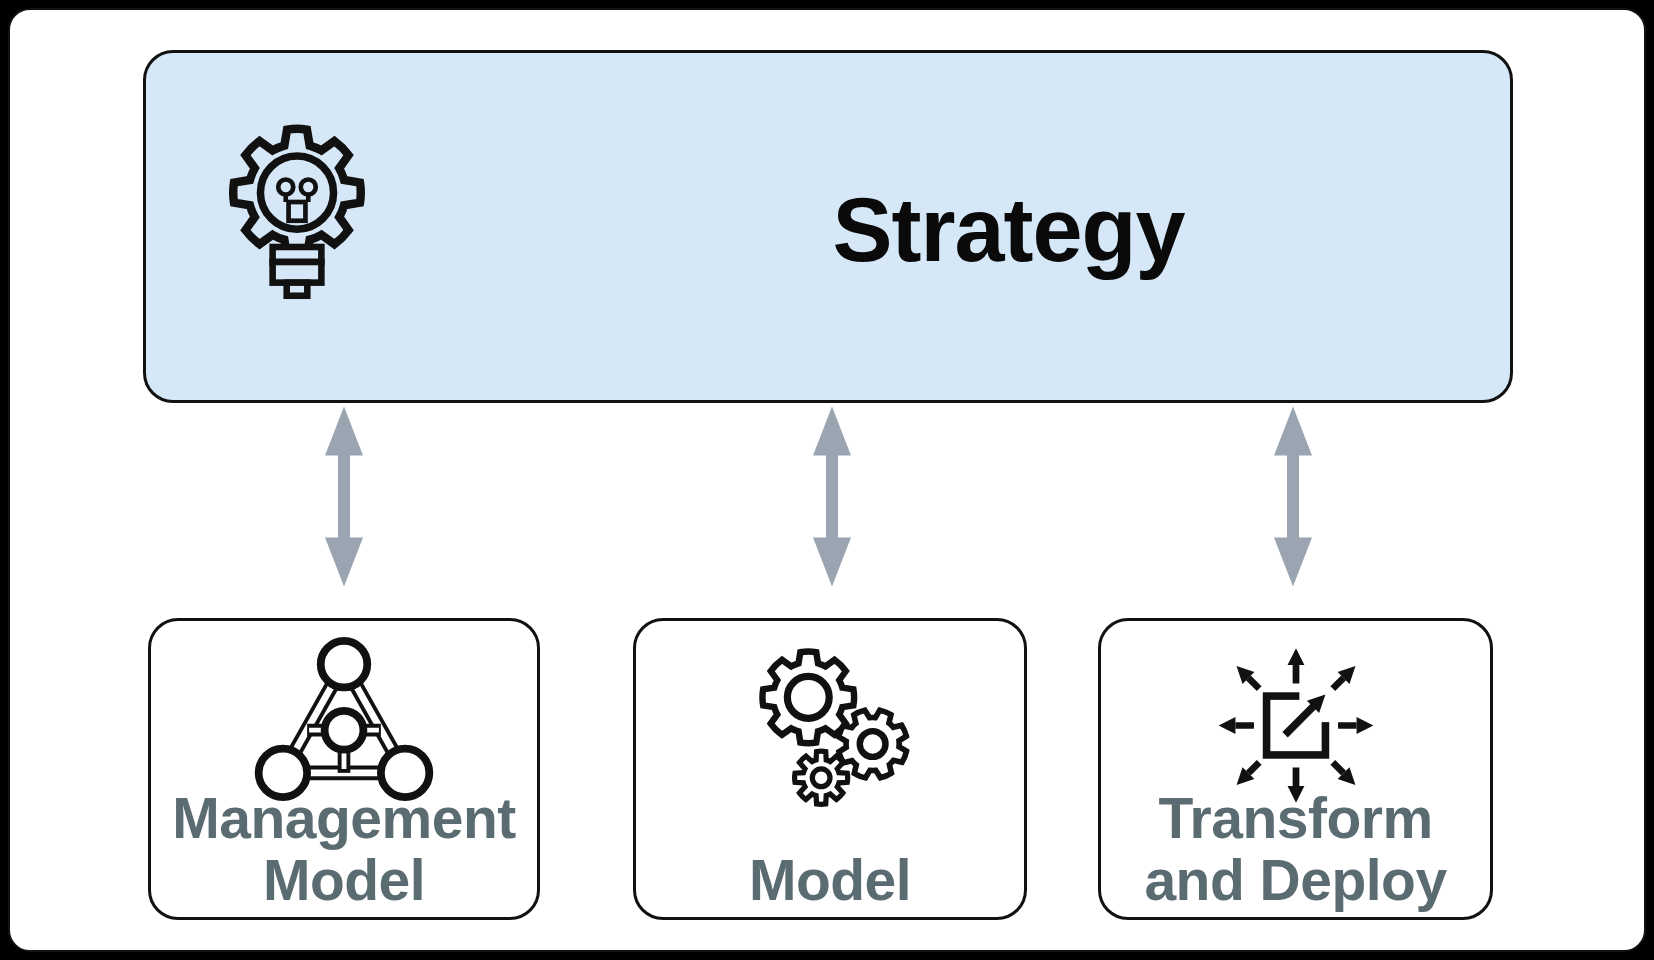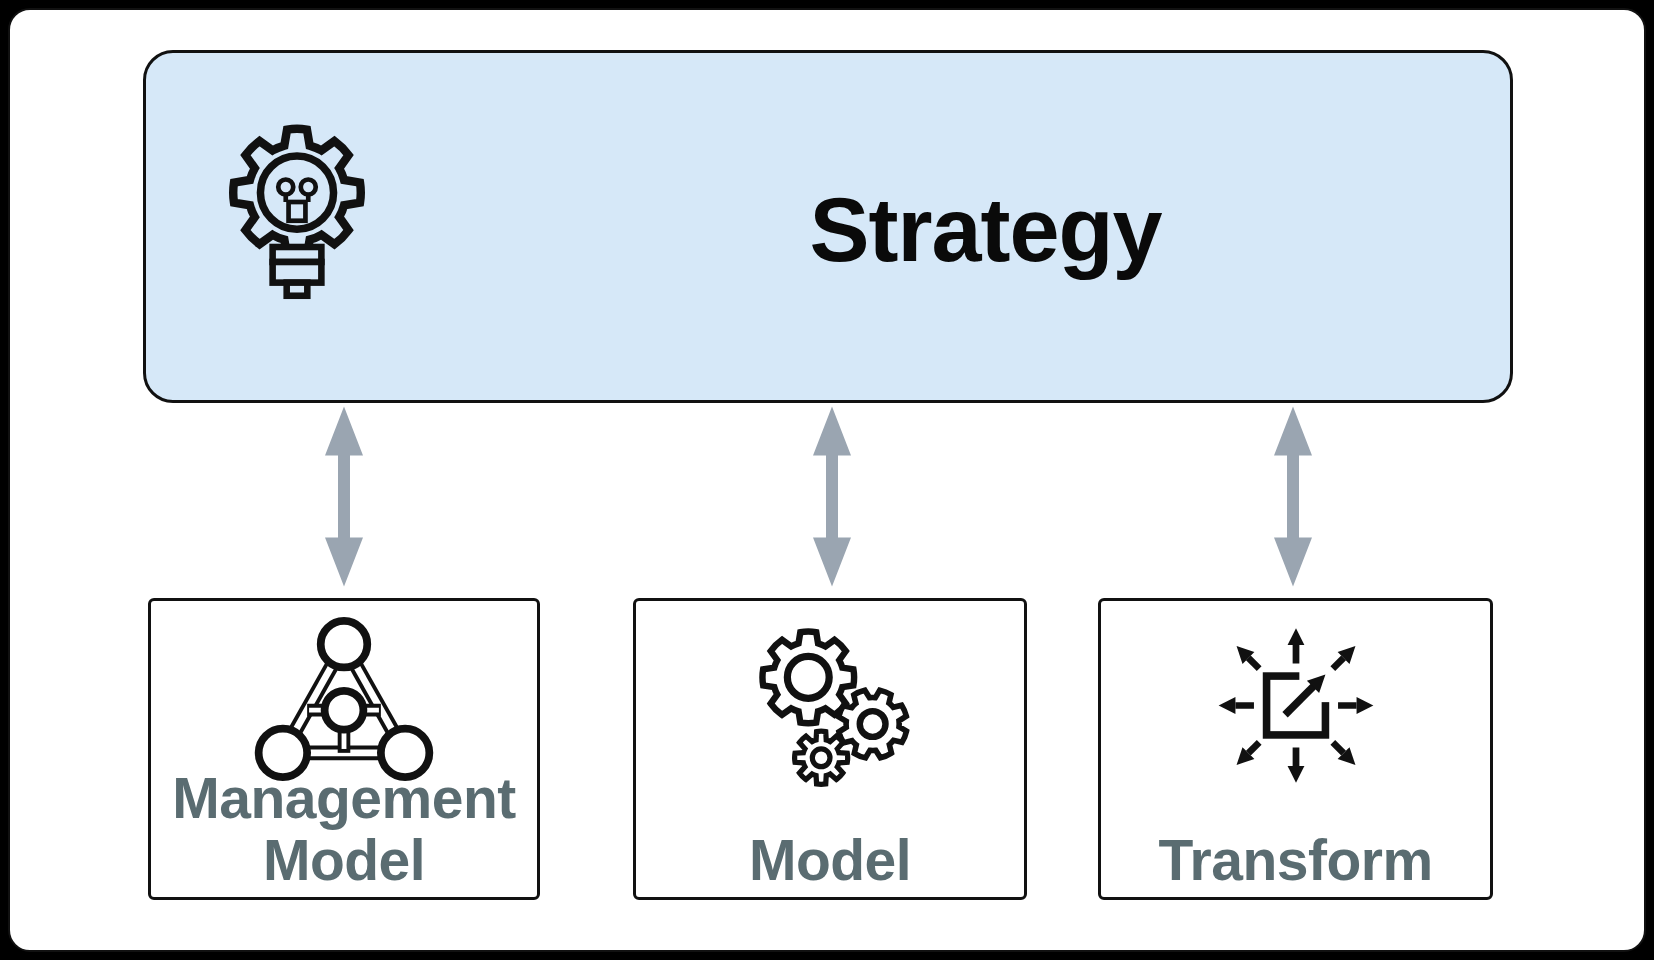--- a/index.html
+++ b/index.html
@@ -28,39 +28,39 @@
   .main-box{
     position:absolute;left:133px;top:40px;width:1370px;height:353px;
     background:var(--main-fill);
     border:3px solid var(--border);
     border-radius:30px;
   }
   .main-icon{
     position:absolute;left:76px;top:66px;
   }
   .main-title{
-    position:absolute;left:322px;top:0;width:1035px;height:100%;
+    position:absolute;left:345px;top:0;width:1035px;height:100%;
     display:flex;flex-direction:column;justify-content:center;align-items:center;
     padding-top:8px;
     font-weight:bold;font-size:90px;line-height:1.35;letter-spacing:-1px;
     color:var(--title-color);
     text-align:center;white-space:nowrap;
   }
   .connector{
     position:absolute;top:395px;width:40px;height:183px;
   }
   .connector polygon{fill:var(--arrow-color);}
   #connector-1{left:314px;}
   #connector-2{left:802px;}
   #connector-3{left:1263px;}
   .sub-box{
-    position:absolute;top:588px;height:302px;
+    position:absolute;top:608px;height:302px;
     background:var(--panel-bg);
     border:3px solid var(--border);
-    border-radius:6px;
+    border-radius:30px;
   }
   #sub-box-1{left:138px;width:392px;}
   #sub-box-2{left:623px;width:394px;}
   #sub-box-3{left:1088px;width:395px;}
   .sub-icon{
     position:absolute;top:12px;left:50%;transform:translateX(-50%);
   }
   #sub-box-1 .sub-icon{top:16px;}
   .sub-label{
     position:absolute;bottom:6px;left:0;right:0;
@@ -175,16 +175,17 @@
           <line x1="66.2" y1="153.8" x2="53.4" y2="166.6" stroke-width="8"></line>
           <polygon points="39.3,180.7 46.4,159.5 60.5,173.6" fill="#111111" stroke="none"></polygon>
           <line x1="60.0" y1="110.0" x2="38.0" y2="110.0" stroke-width="8"></line>
           <polygon points="18.0,110.0 38.0,100.0 38.0,120.0" fill="#111111" stroke="none"></polygon>
           <line x1="66.2" y1="66.2" x2="53.4" y2="53.4" stroke-width="8"></line>
           <polygon points="39.3,39.3 60.5,46.4 46.4,60.5" fill="#111111" stroke="none"></polygon>
         </g>
     </svg>
     <div class="sub-label">
       <div>Transform</div>
+      <div>and Deploy</div>
     </div>
   </div>
 
 </div>
 
 </body></html>

